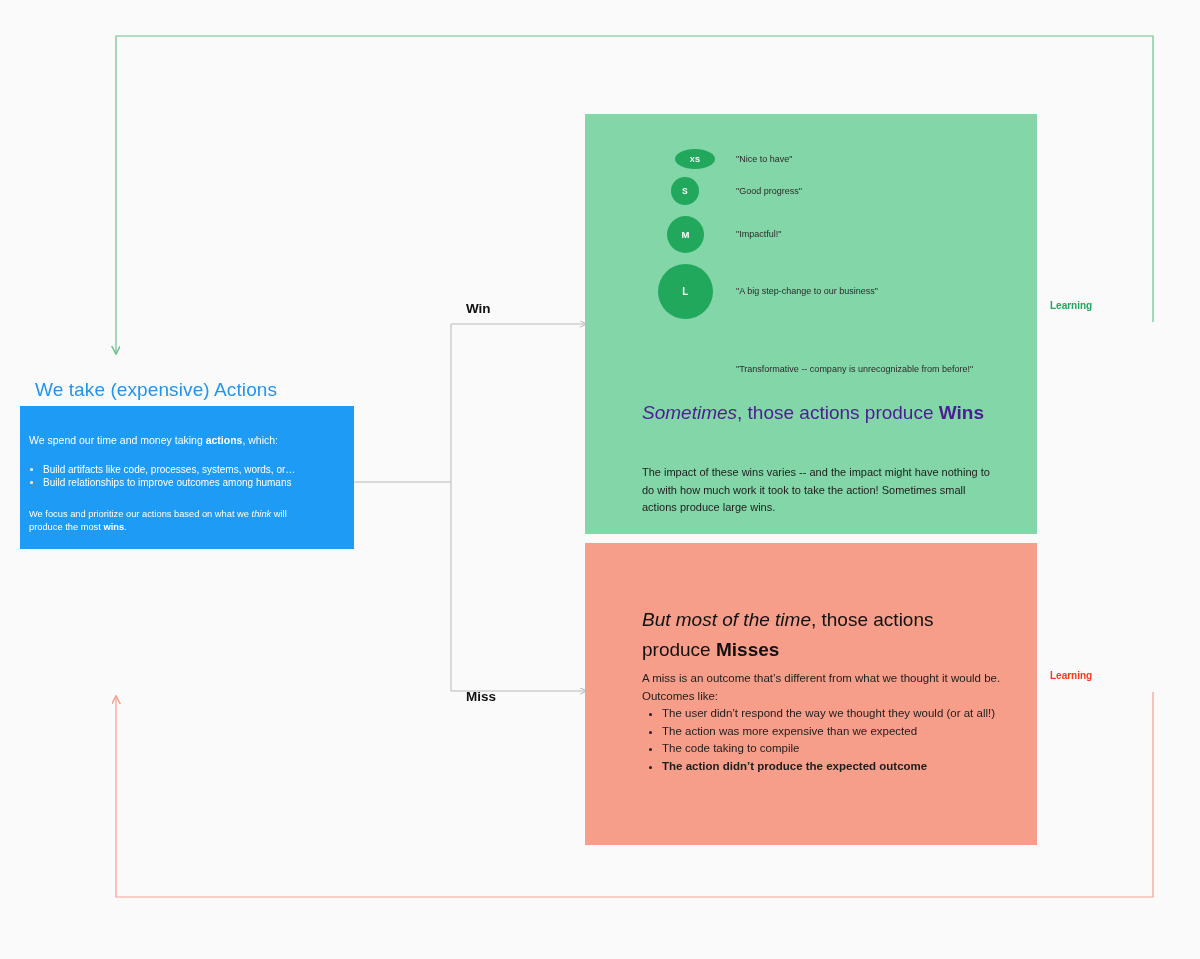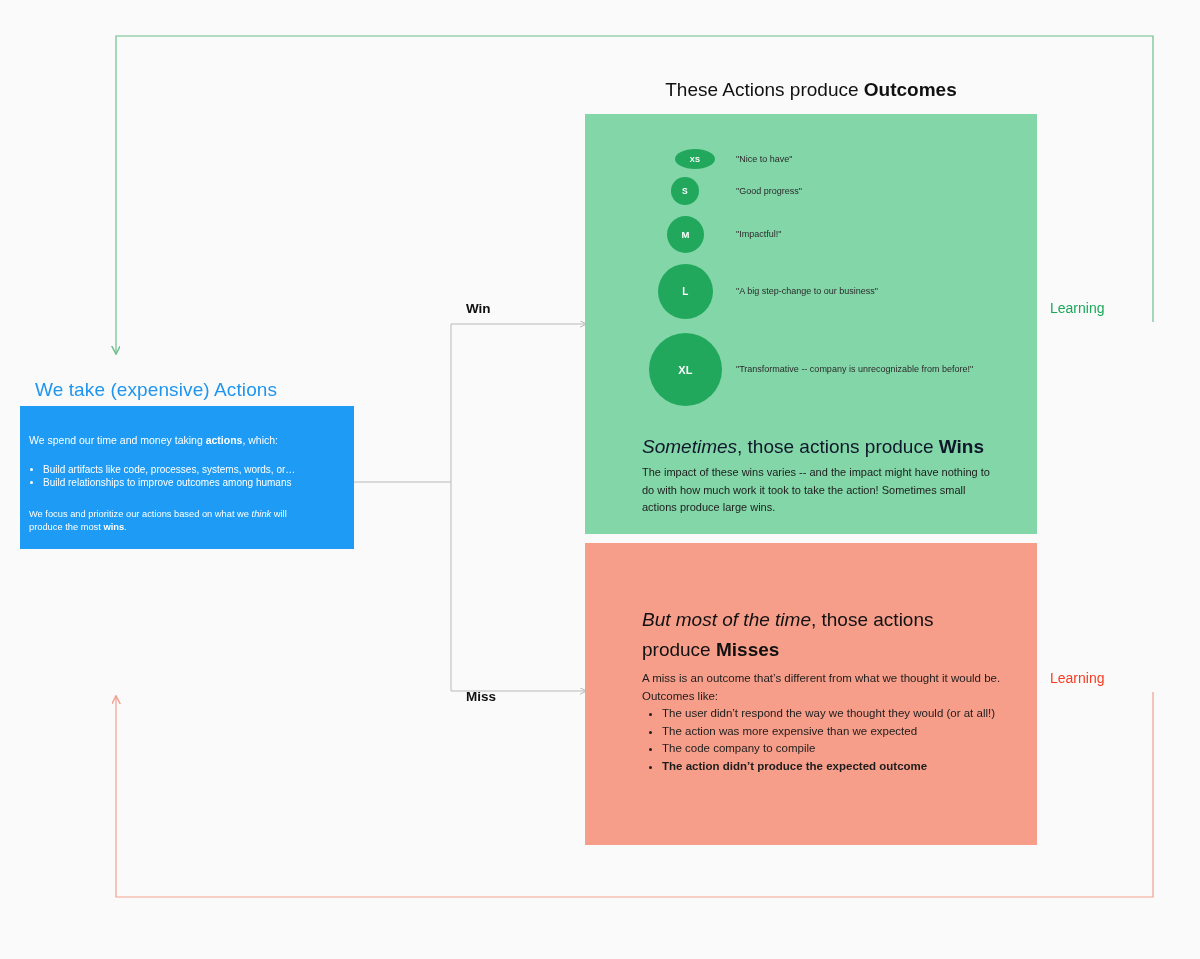--- a/index.html
+++ b/index.html
@@ -45,21 +45,21 @@
   }
   .blue-para b{font-weight:700;}
 
   
   .branch-label{
     position:absolute;font-size:13.5px;font-weight:700;color:#111;
   }
   #label-win{left:466px;top:301px;}
   #label-miss{left:466px;top:670px;margin-top:19px;}
 
-  .learning-label{position:absolute;font-size:14px;font-weight:400;}
+  .learning-label{position:absolute;font-size:10px;font-weight:700;}
   #learning-green{left:1050px;top:300px;color:#1aa85a;}
   #learning-red{left:1050px;top:670px;color:#fa3b20;}
 
   
   .outcomes-title{
     position:absolute;left:585px;top:79px;width:452px;
     text-align:center;font-size:19px;color:#111;
   }
   .outcomes-title b{font-weight:700;}
 
@@ -76,22 +76,22 @@
   .bubble.b-xs{font-size:7.5px;}
   .bubble.b-s{font-size:8.5px;}
   .bubble.b-m{font-size:9.5px;}
   .bubble.b-l{font-size:10px;}
   .bubble.b-xl{font-size:11px;}
   .size-quote{
     position:absolute;left:736px;font-size:9px;color:#2b2b2b;
     white-space:nowrap;
   }
   .green-h2{
-    position:absolute;left:642px;top:436px;width:390px;
-    font-size:19px;color:#0f172a;
+    position:absolute;left:642px;top:402px;width:390px;
+    font-size:19px;color:#4c1d95;
   }
   .green-h2 i{font-style:italic;}
   .green-h2 b{font-weight:700;}
   .green-body{
     position:absolute;left:642px;top:464px;width:348px;
     font-size:11px;line-height:17.5px;color:#1d1d1d;
   }
 
   
   .salmon-card{
@@ -153,55 +153,51 @@
       <span>We focus and prioritize our actions based on what we </span><i>think</i><span> will produce the most </span><b>wins</b><span>.</span>
     </div>
   </div>
 
 
   <div class="branch-label" id="label-win">Win</div>
   <div class="branch-label" id="label-miss">Miss</div>
   <div class="learning-label" id="learning-green">Learning</div>
   <div class="learning-label" id="learning-red">Learning</div>
 
-  <div class="outcomes-title">
-    <span>These Actions produce </span><b>Outcomes</b>
-  </div>
 
   <div class="green-card"></div>
 
   <div class="bubble b-xs" style="left:675px;top:149px;width:40px;height:20px;">XS</div>
   <div class="size-quote" style="top:154px;">"Nice to have"</div>
 
   <div class="bubble b-s" style="left:671px;top:177px;width:28px;height:28px;">S</div>
   <div class="size-quote" style="top:186px;">"Good progress"</div>
 
   <div class="bubble b-m" style="left:667px;top:216px;width:37px;height:37px;">M</div>
   <div class="size-quote" style="top:229px;">"Impactful!"</div>
 
   <div class="bubble b-l" style="left:658px;top:264px;width:55px;height:55px;">L</div>
   <div class="size-quote" style="top:286px;">"A big step-change to our business"</div>
 
-  <div class="bubble b-xl" style="left:649px;top:333px;width:73px;height:73px;">XL</div>
   <div class="size-quote" style="top:364px;">"Transformative -- company is unrecognizable from before!"</div>
 
   <div class="green-h2">
     <i>Sometimes</i><span>, those actions produce </span><b>Wins</b>
   </div>
   <div class="green-body">The impact of these wins varies -- and the impact might have nothing to do with how much work it took to take the action! Sometimes small actions produce large wins.</div>
 
   <div class="salmon-card"></div>
 
   <div class="salmon-h2">
     <i>But most of the time</i><span>, those actions produce </span><b>Misses</b>
   </div>
 
   <div class="salmon-body">
     <div>A miss is an outcome that’s different from what we thought it would be. Outcomes like:</div>
     <ul>
       <li>The user didn’t respond the way we thought they would (or at all!)</li>
       <li>The action was more expensive than we expected</li>
-      <li>The code company to compile</li>
+      <li>The code taking to compile</li>
       <li class="strong">The action didn’t produce the expected outcome</li>
     </ul>
   </div>
 
 </div>
 
 </body></html>

